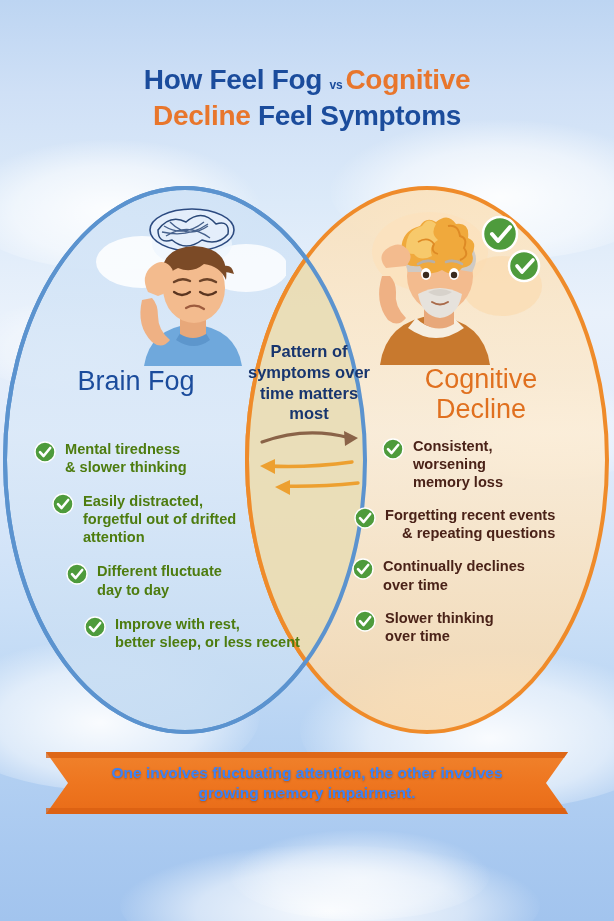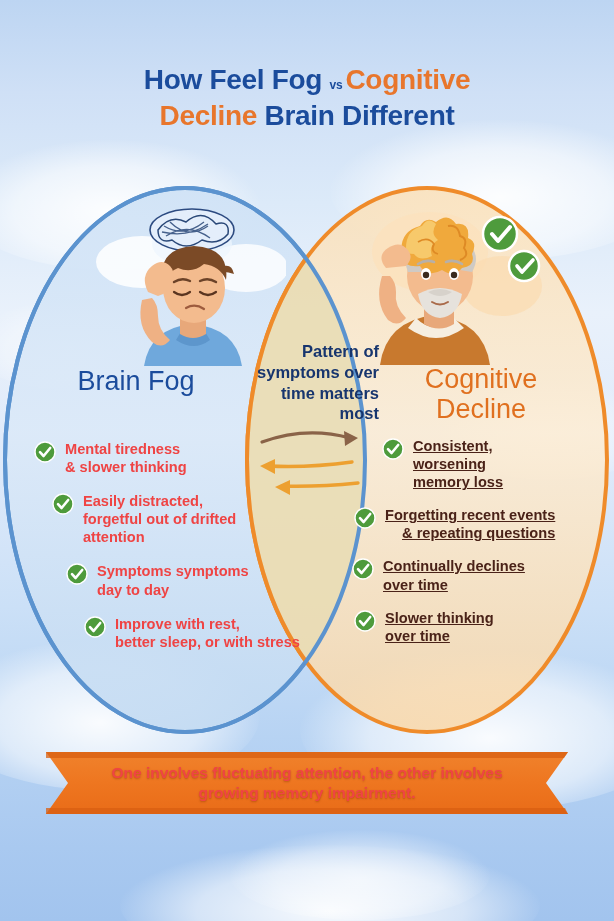--- a/index.html
+++ b/index.html
@@ -39,44 +39,44 @@
   .illus svg{ display:block; }
   .illus-left{ left:96px; top:196px; width:190px; height:170px; }
   .illus-right{ left:352px; top:190px; width:190px; height:175px; }
 
   
   .col-head{ position:absolute; z-index:5; font-size:27px; font-weight:normal; line-height:1.12; text-align:center; }
   .head-left{ left:36px; top:366px; width:200px; color:#1b4c9c; }
   .head-right{ left:386px; top:364px; width:190px; color:#e0701f; }
 
   
-  .center-text{ position:absolute; z-index:5; left:239px; top:341px; width:140px; text-align:right;
+  .center-text{ position:absolute; z-index:5; left:239px; top:341px; width:140px; text-align:center;
                 font-size:16.5px; font-weight:bold; line-height:1.26; color:#17356e; }
 
   
   .bullets{ position:absolute; z-index:5; }
   .bullets-left{ left:26px; top:440px; width:300px; }
   .bullets-right{ left:348px; top:437px; width:250px; }
   .bullet{ display:flex; align-items:flex-start; gap:9px; margin-bottom:15px; }
   .bullets-left .bullet{ margin-bottom:16px; }
   .check{ flex:0 0 auto; width:22px; height:22px; margin-top:1px; }
   .check svg{ display:block; }
   .btxt{ font-size:14.6px; font-weight:bold; line-height:1.24; }
-  .bullets-left .btxt{ color:#ef4444; }
-  .bullets-right .btxt{ color:#4a2218;text-decoration:underline; }
+  .bullets-left .btxt{ color:#4d7c0f; }
+  .bullets-right .btxt{ color:#4a2218; }
 
   
   .bl-0{ margin-left:8px; } .bl-1{ margin-left:26px;margin-top:12px; } .bl-2{ margin-left:40px; } .bl-3{ margin-left:58px; }
   .br-0{ margin-left:34px; } .br-1{ margin-left:6px;text-align:right; } .br-2{ margin-left:4px; } .br-3{ margin-left:6px; }
 
   
   .ribbon{ position:absolute; z-index:7; left:46px; top:752px; width:522px; height:62px; }
   .ribbon svg{ position:absolute; inset:0; }
   .ribbon-text{ position:absolute; inset:0; display:flex; align-items:center; justify-content:center;
-                text-align:center; color:#ef4444; font-size:15.5px; font-weight:bold; line-height:1.3;
+                text-align:center; color:#3b82f6; font-size:15.5px; font-weight:bold; line-height:1.3;
                 padding:0 46px; text-shadow:0 1px 2px rgba(120,50,0,.45); }
 </style>
 </head>
 <body>
 
 <div class="sky-clouds">
   <div class="cloud c1"></div>
   <div class="cloud c2"></div>
   <div class="cloud c3"></div>
   <div class="cloud c4"></div>
@@ -84,21 +84,21 @@
   <div class="cloud c6"></div>
   <div class="cloud c7"></div>
   <div class="cloud c8"></div>
 </div>
 
 <div class="title-wrap">
   <div class="title-line">
     <span class="t-blue">How Feel Fog </span><span class="t-blue t-vs">vs </span><span class="t-orange">Cognitive</span>
   </div>
   <div class="title-line">
-    <span class="t-orange">Decline</span><span class="t-blue"> Brain Different</span>
+    <span class="t-orange">Decline</span><span class="t-blue"> Feel Symptoms</span>
   </div>
 </div>
 
 <div class="venn">
   <svg width="614" height="560" viewBox="0 0 614 560">
     <defs>
       <linearGradient id="gLeft" x1="0" y1="0" x2="0" y2="1">
         <stop offset="0%" stop-color="#cfe2f6" stop-opacity=".92"></stop>
         <stop offset="45%" stop-color="#dbe9f8" stop-opacity=".86"></stop>
         <stop offset="100%" stop-color="#c2daf2" stop-opacity=".9"></stop>
@@ -246,32 +246,32 @@
 forgetful out of drifted
 attention</span>
   </div>
   <div class="bullet bl-2">
     <span class="check">
       <svg viewBox="0 0 22 22">
           <circle cx="11" cy="11" r="10" fill="#4e9b3c" stroke="#ffffff" stroke-width="1.4"></circle>
           <path d="M6 11.2 l3.6 3.8 6.6 -8" fill="none" stroke="#fff" stroke-width="2.6" stroke-linecap="round" stroke-linejoin="round"></path>
         </svg>
     </span>
-    <span class="btxt" style="white-space:pre-line">Symptoms symptoms
+    <span class="btxt" style="white-space:pre-line">Different fluctuate
 day to day</span>
   </div>
   <div class="bullet bl-3">
     <span class="check">
       <svg viewBox="0 0 22 22">
           <circle cx="11" cy="11" r="10" fill="#4e9b3c" stroke="#ffffff" stroke-width="1.4"></circle>
           <path d="M6 11.2 l3.6 3.8 6.6 -8" fill="none" stroke="#fff" stroke-width="2.6" stroke-linecap="round" stroke-linejoin="round"></path>
         </svg>
     </span>
     <span class="btxt" style="white-space:pre-line">Improve with rest,
-better sleep, or with stress</span>
+better sleep, or less recent</span>
   </div>
 </div>
 
 <div class="bullets bullets-right">
   <div class="bullet br-0">
     <span class="check">
       <svg viewBox="0 0 22 22">
           <circle cx="11" cy="11" r="10" fill="#4e9b3c" stroke="#ffffff" stroke-width="1.4"></circle>
           <path d="M6 11.2 l3.6 3.8 6.6 -8" fill="none" stroke="#fff" stroke-width="2.6" stroke-linecap="round" stroke-linejoin="round"></path>
         </svg>

